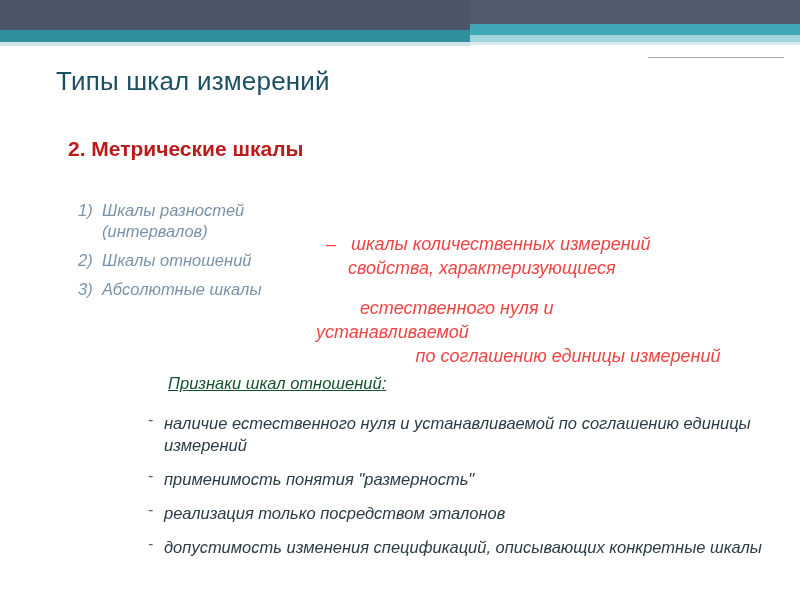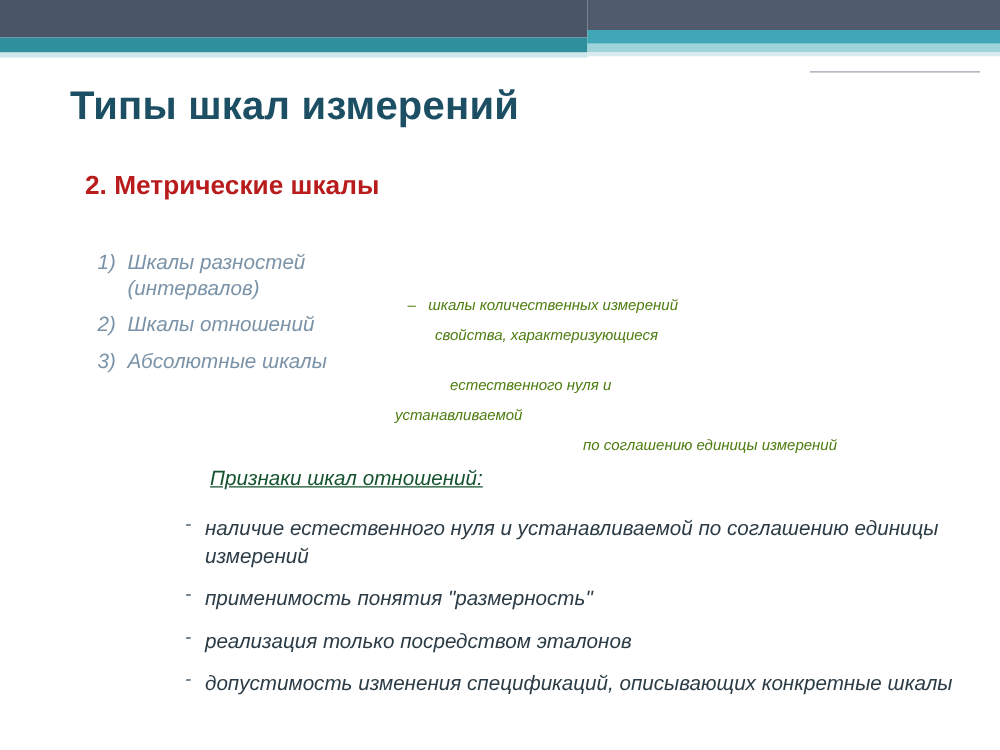--- a/index.html
+++ b/index.html
@@ -86,22 +86,22 @@
     width: 136px;
     height: 1px;
     background: #9aa3ae;
   }
 
   
   .slide-title {
     position: absolute;
     left: 56px;
     top: 66px;
-    font-size: 32px;
-    font-weight: bold;
+    font-size: 26px;
+    font-weight: normal;
     color: #1c4f63;
     letter-spacing: 0.2px;
   }
   .subtitle {
     position: absolute;
     left: 68px;
     top: 137px;
     font-size: 21px;
     font-weight: bold;
     color: #b91c1c;
@@ -131,23 +131,23 @@
     left: 0;
     top: 0;
   }
 
   
   .definition {
     position: absolute;
     left: 326px;
     top: 232px;
     width: 450px;
-    font-size: 12px;
-    font-style: italic;
-    color: #4d7c0f;
+    font-size: 18px;
+    font-style: italic;
+    color: #ef4444;
     line-height: 24px;
   }
   .definition .ln {
     display: block;
     white-space: pre;
   }
   .def-l1 { margin-left: 0; }
   .def-l2 { margin-left: 22px; }
   .def-l3 { margin-left: -14px; }
   .def-l4 { margin-left: 34px; margin-top: 16px; }

